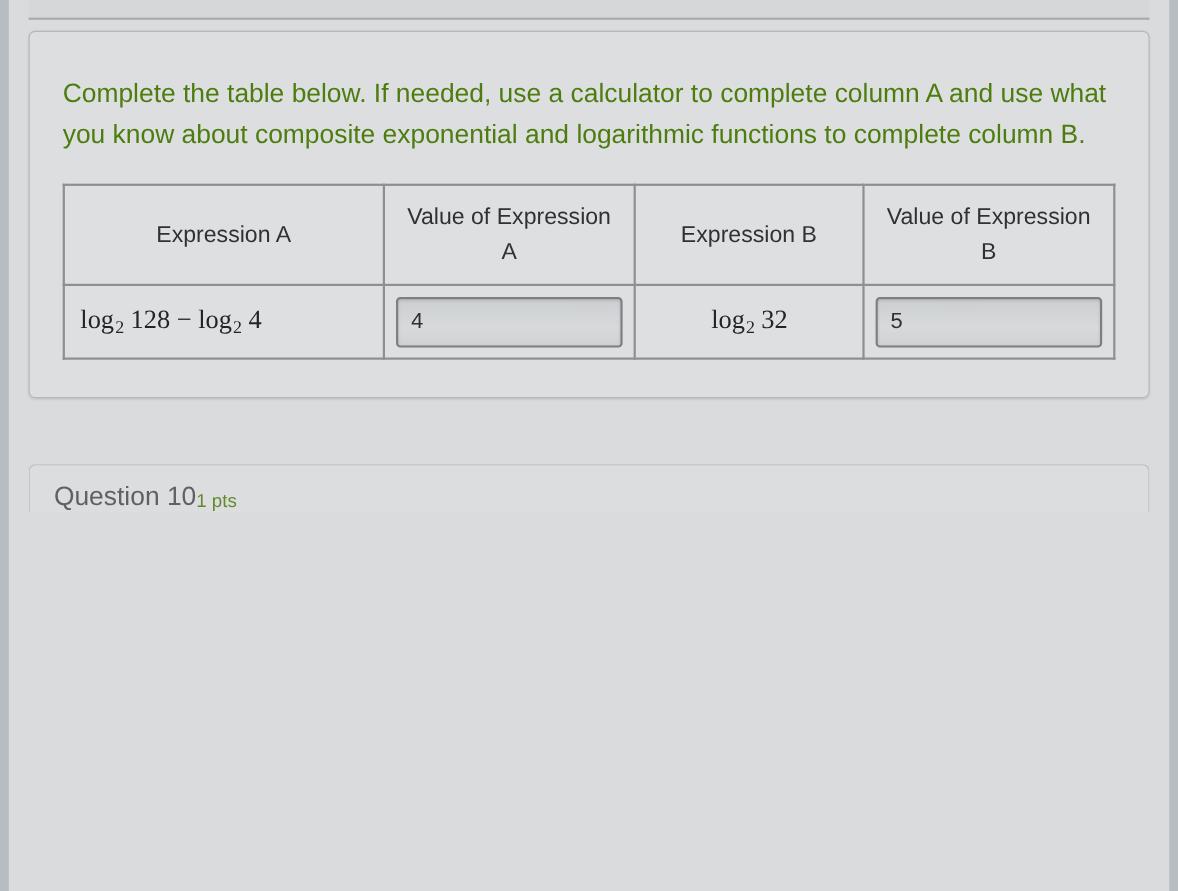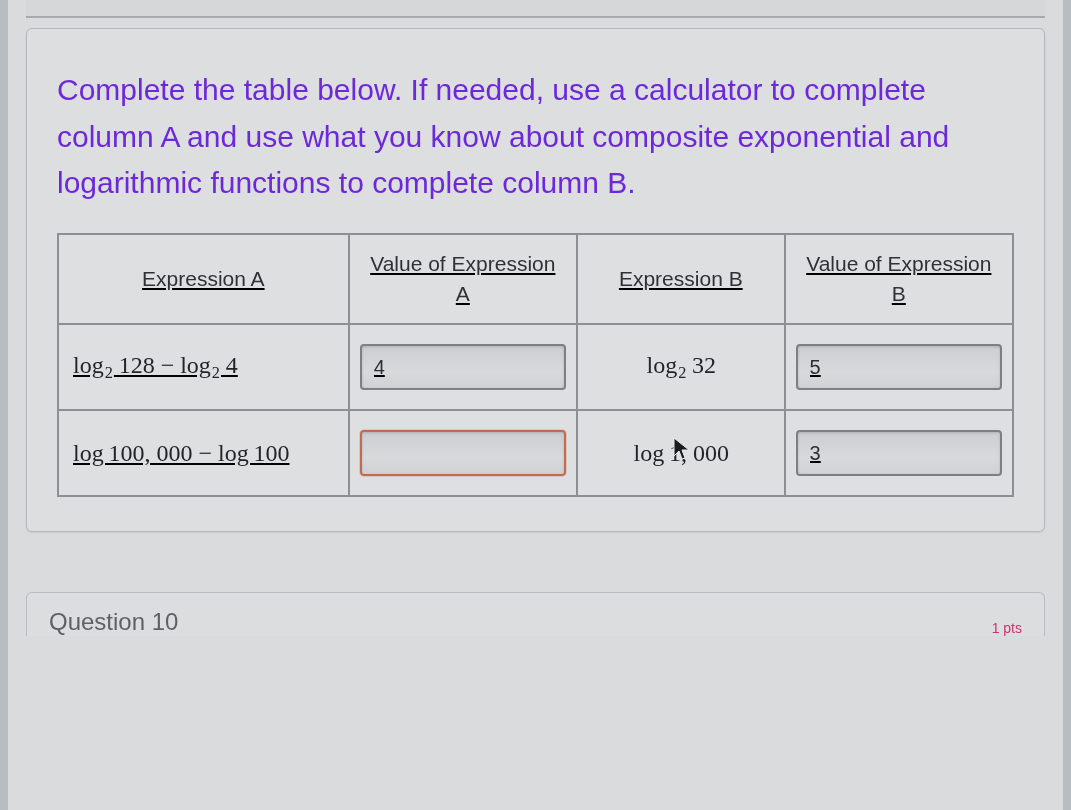--- a/index.html
+++ b/index.html
@@ -26,48 +26,47 @@
   }
   .question-card {
     background: #dcdedf;
     margin: 0 18px 60px 18px;
     border: 1px solid #b5b7ba;
     border-radius: 6px;
     padding: 38px 30px 34px 30px;
     box-shadow: 0 1px 2px rgba(0,0,0,0.08);
   }
   .instructions {
-    color: #6d28d9;
-    font-size: 30px;
+    color: #4d7c0f;
+    font-size: 24px;
     line-height: 1.55;
     margin-bottom: 26px;
   }
   table.log-table {
     border-collapse: collapse;
     width: 100%;
     table-layout: fixed;
-    text-decoration: underline;
   }
   table.log-table th,
   table.log-table td {
     border: 2px solid #8d8f92;
     padding: 0;
     vertical-align: middle;
     background: #dddfe0;
   }
   table.log-table th {
     font-weight: normal;
     color: #2f3234;
     font-size: 21px;
     text-align: center;
     padding: 14px 6px;
     line-height: 1.45;
   }
   table.log-table td {
-    height: 86px;
+    height: 67px;
   }
   .expr {
     font-family: "Cambria Math", "Times New Roman", serif;
     color: #222528;
     font-size: 24px;
     padding: 0 14px;
     white-space: nowrap;
   }
   .expr .sub {
     font-size: 0.68em;
@@ -111,36 +110,36 @@
   }
   .cursor-icon svg {
     width: 20px;
     height: 26px;
     display: block;
   }
   .next-q {
     margin: 0 18px;
     padding: 12px 22px 0 22px;
     display: flex;
-    justify-content: space-between;
+    justify-content: flex-start;
     align-items: flex-end;
     color: #4a4d50;
     font-size: 24px;
     border-top: 1px solid #b5b7ba;
     background: #dcdedf;
     border-left: 1px solid #b5b7ba;
     border-right: 1px solid #b5b7ba;
     border-radius: 6px 6px 0 0;
     height: 44px;
     overflow: hidden;
     opacity: 0.85;
   }
   .next-q .pts {
-    font-size: 14px;
-    color: #be185d;
+    font-size: 17px;
+    color: #4d7c0f;
   }
   .col-a { width: 28%; }
   .col-va { width: 22%; }
   .col-b { width: 20%; }
   .col-vb { width: 22%; }
 </style>
 </head>
 <body>
 
 <div class="page">
@@ -182,42 +181,20 @@
             </td>
             <td>
               <div class="expr center"><span class="exprB-wrap">log<span class="sub">2</span> 32</span></div>
             </td>
             <td>
               <div class="input-wrap">
                 <input class="ans-input" value="5" style="">
               </div>
             </td>
           </tr>
-          <tr>
-            <td>
-              <div class="expr left">log 100, 000 − log 100</div>
-            </td>
-            <td>
-              <div class="input-wrap">
-                <input class="ans-input active" value="" style="">
-              </div>
-            </td>
-            <td>
-              <div class="expr center"><span class="exprB-wrap">log 1, 000<span class="cursor-icon">
-                    <svg viewBox="0 0 20 26">
-                      <path d="M2 2 L2 20 L7 15 L10 23 L13 22 L10 14 L17 14 Z" fill="#1a1c1e" stroke="#e8e9ea" stroke-width="1"></path>
-                    </svg>
-                  </span></span></div>
-            </td>
-            <td>
-              <div class="input-wrap">
-                <input class="ans-input" value="3" style="">
-              </div>
-            </td>
-          </tr>
         </tbody>
     </table>
   </div>
 
   <div class="next-q">
     <span>Question 10</span>
     <span class="pts">1 pts</span>
   </div>
 </div>
 

